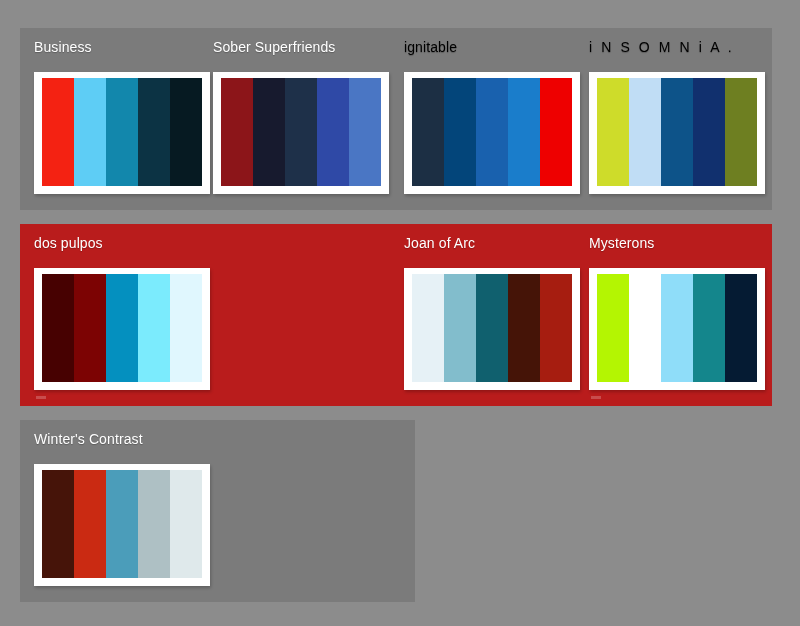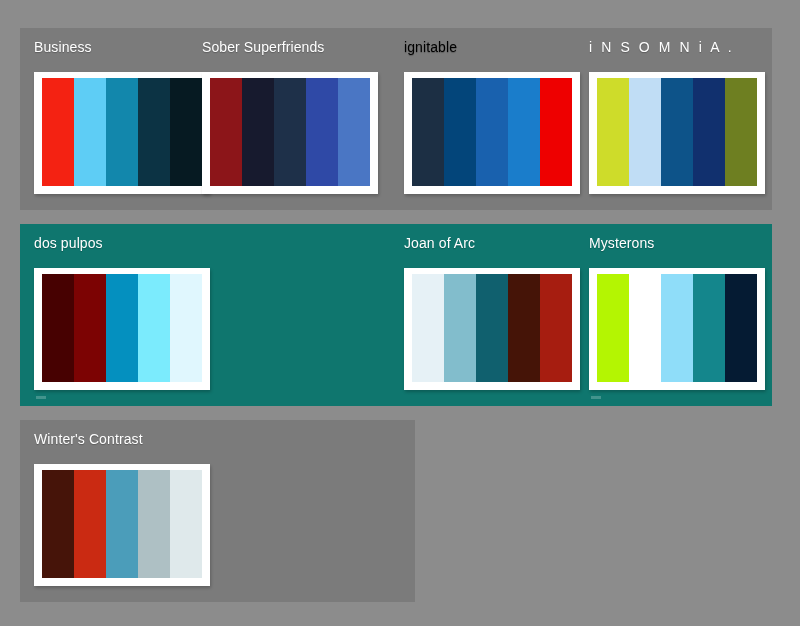--- a/index.html
+++ b/index.html
@@ -28,21 +28,21 @@
   .row-2 { top: 224px; width: 752px; height: 182px; }
   .row-3 { top: 420px; width: 395px; height: 182px; }
 
   .palette-card {
     position: absolute;
     top: 0;
     width: 185px;
     height: 182px;
   }
   .palette-card.col-0 { left: 0px; }
-  .palette-card.col-1 { left: 168px; }
+  .palette-card.col-1 { left: 179px; }
   .palette-card.col-2 { left: 370px; }
   .palette-card.col-3 { left: 555px; }
 
   .palette-title {
     position: absolute;
     left: 14px;
     top: 10px;
     color: #ffffff;
     font-size: 14px;
     line-height: 18px;
@@ -119,34 +119,34 @@
         <div class="swatch-strip">
             <div class="swatch" title="#1c2f44" style="background: rgb(28, 47, 68);"></div>
             <div class="swatch" title="#03457a" style="background: rgb(3, 69, 122);"></div>
             <div class="swatch" title="#1961ae" style="background: rgb(25, 97, 174);"></div>
             <div class="swatch" title="#1a7dcb" style="background: rgb(26, 125, 203);"></div>
             <div class="swatch" title="#ee0000" style="background: rgb(238, 0, 0);"></div>
           </div>
       </div>
     </div>
     <div class="palette-card col-3">
-      <div class="palette-title spaced" style="color: #ffffff;">i N S O M N i A .</div>
+      <div class="palette-title spaced" style="color: #000000;">i N S O M N i A .</div>
       <div class="swatch-frame" style="background: rgb(255, 255, 255);">
         <div class="swatch-strip">
             <div class="swatch" title="#cedc2a" style="background: rgb(206, 220, 42);"></div>
             <div class="swatch" title="#c0ddf5" style="background: rgb(192, 221, 245);"></div>
             <div class="swatch" title="#0d5389" style="background: rgb(13, 83, 137);"></div>
             <div class="swatch" title="#11306e" style="background: rgb(17, 48, 110);"></div>
             <div class="swatch" title="#6e7f21" style="background: rgb(110, 127, 33);"></div>
           </div>
       </div>
     </div>
   </div>
 
-  <div class="palette-row row-2" style="background: #0f766e;">
+  <div class="palette-row row-2" style="background: #b91c1c;">
     <div class="palette-card col-0">
       <div class="palette-title" style="color: rgb(255, 255, 255);">dos pulpos</div>
       <div class="swatch-frame" style="background: rgb(255, 255, 255);">
         <div class="swatch-strip">
             <div class="swatch" title="#470101" style="background: rgb(71, 1, 1);"></div>
             <div class="swatch" title="#7c0303" style="background: rgb(124, 3, 3);"></div>
             <div class="swatch" title="#0490bf" style="background: rgb(4, 144, 191);"></div>
             <div class="swatch" title="#7bebfd" style="background: rgb(123, 235, 253);"></div>
             <div class="swatch" title="#e0f7fe" style="background: rgb(224, 247, 254);"></div>
           </div>

